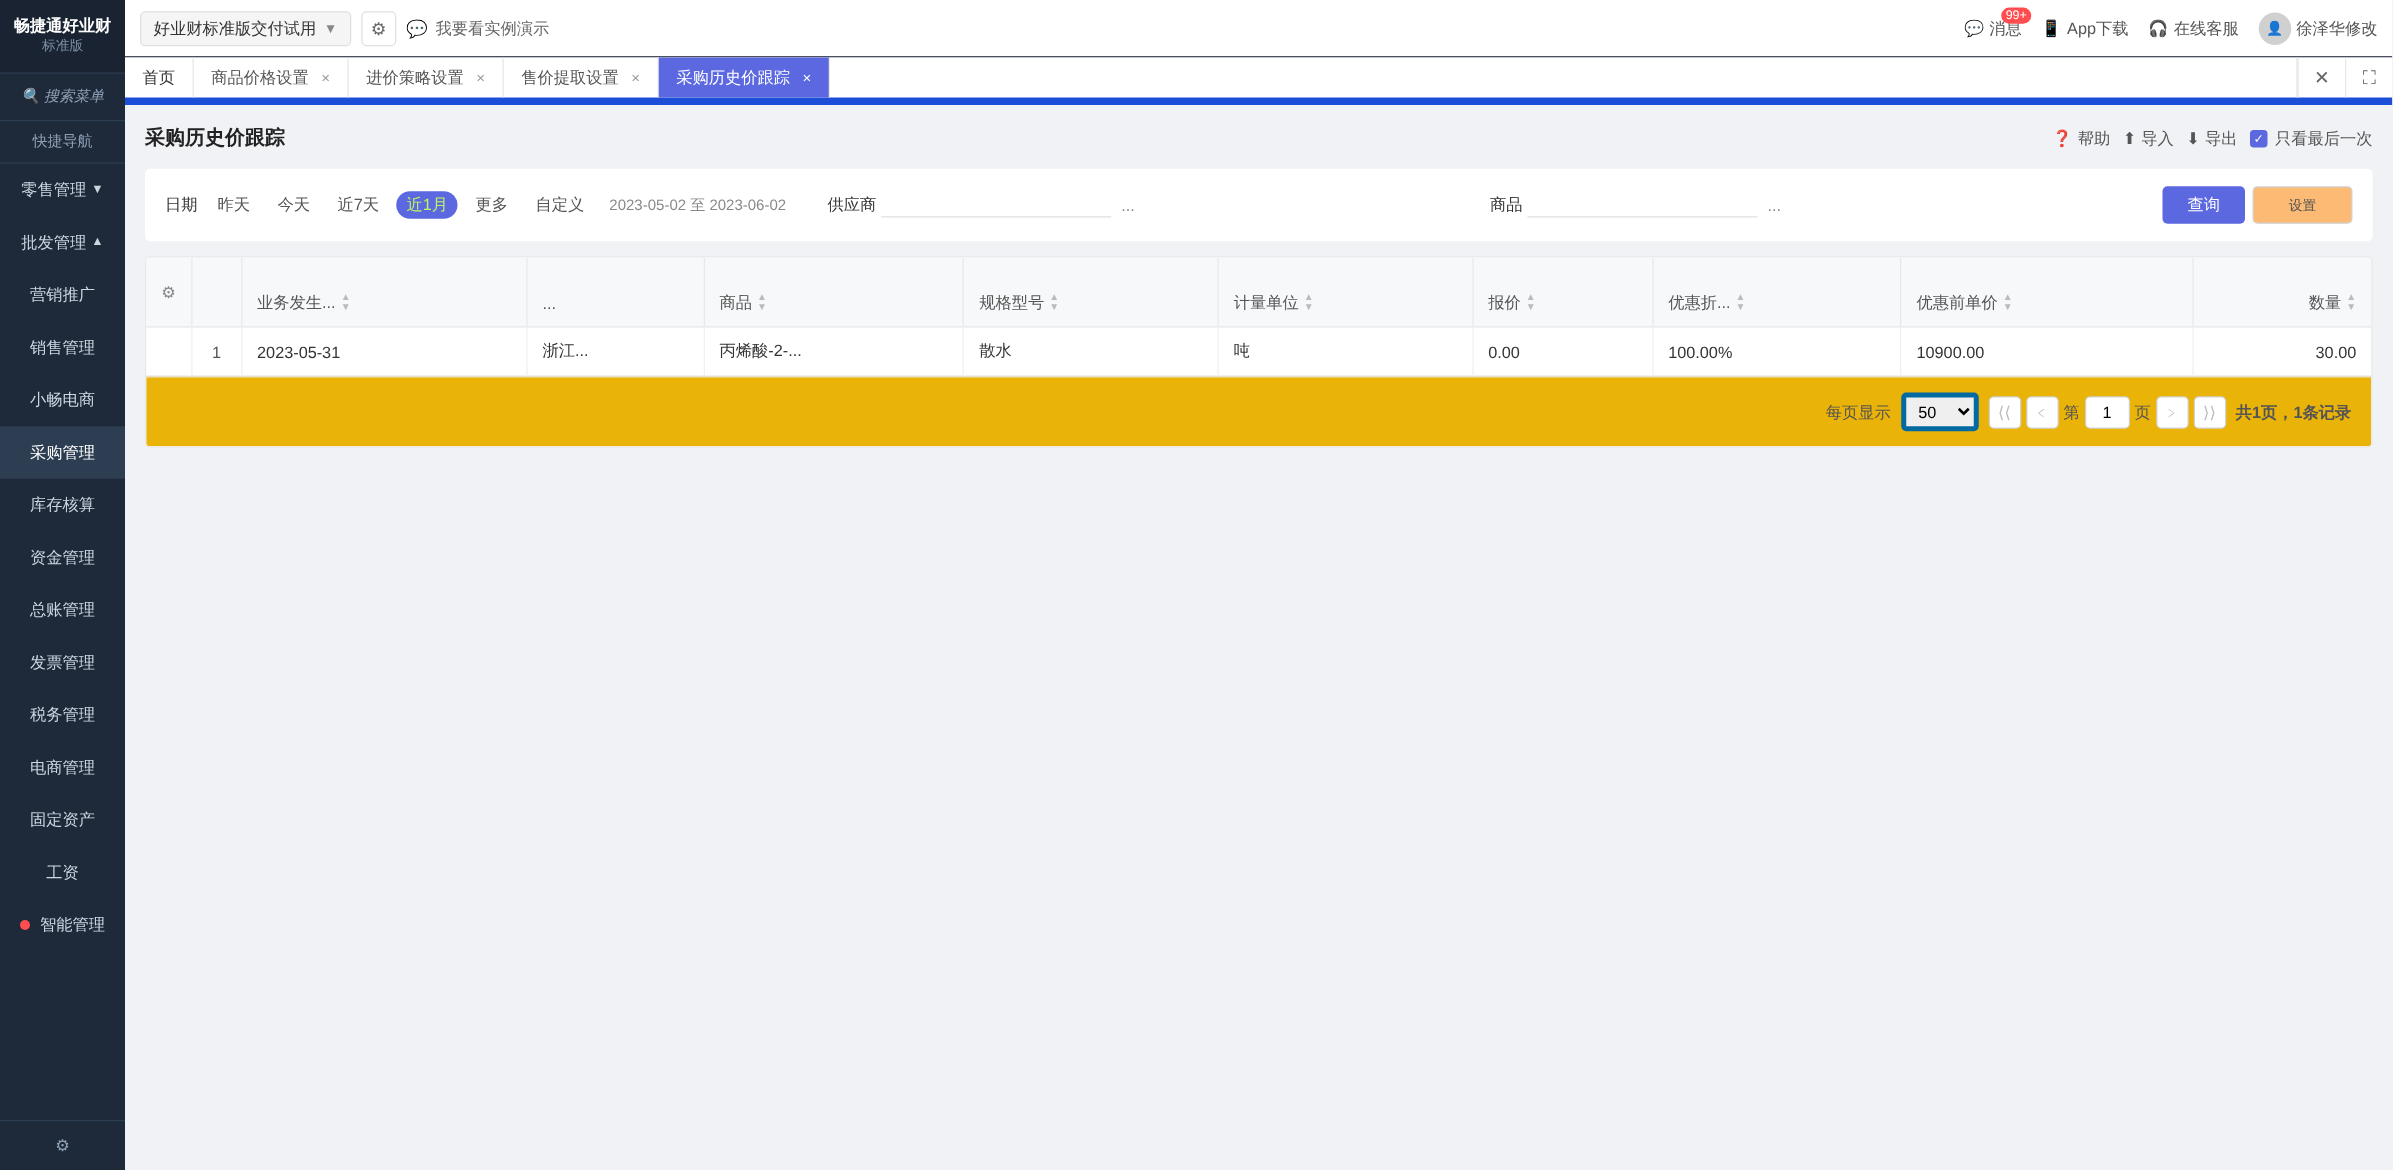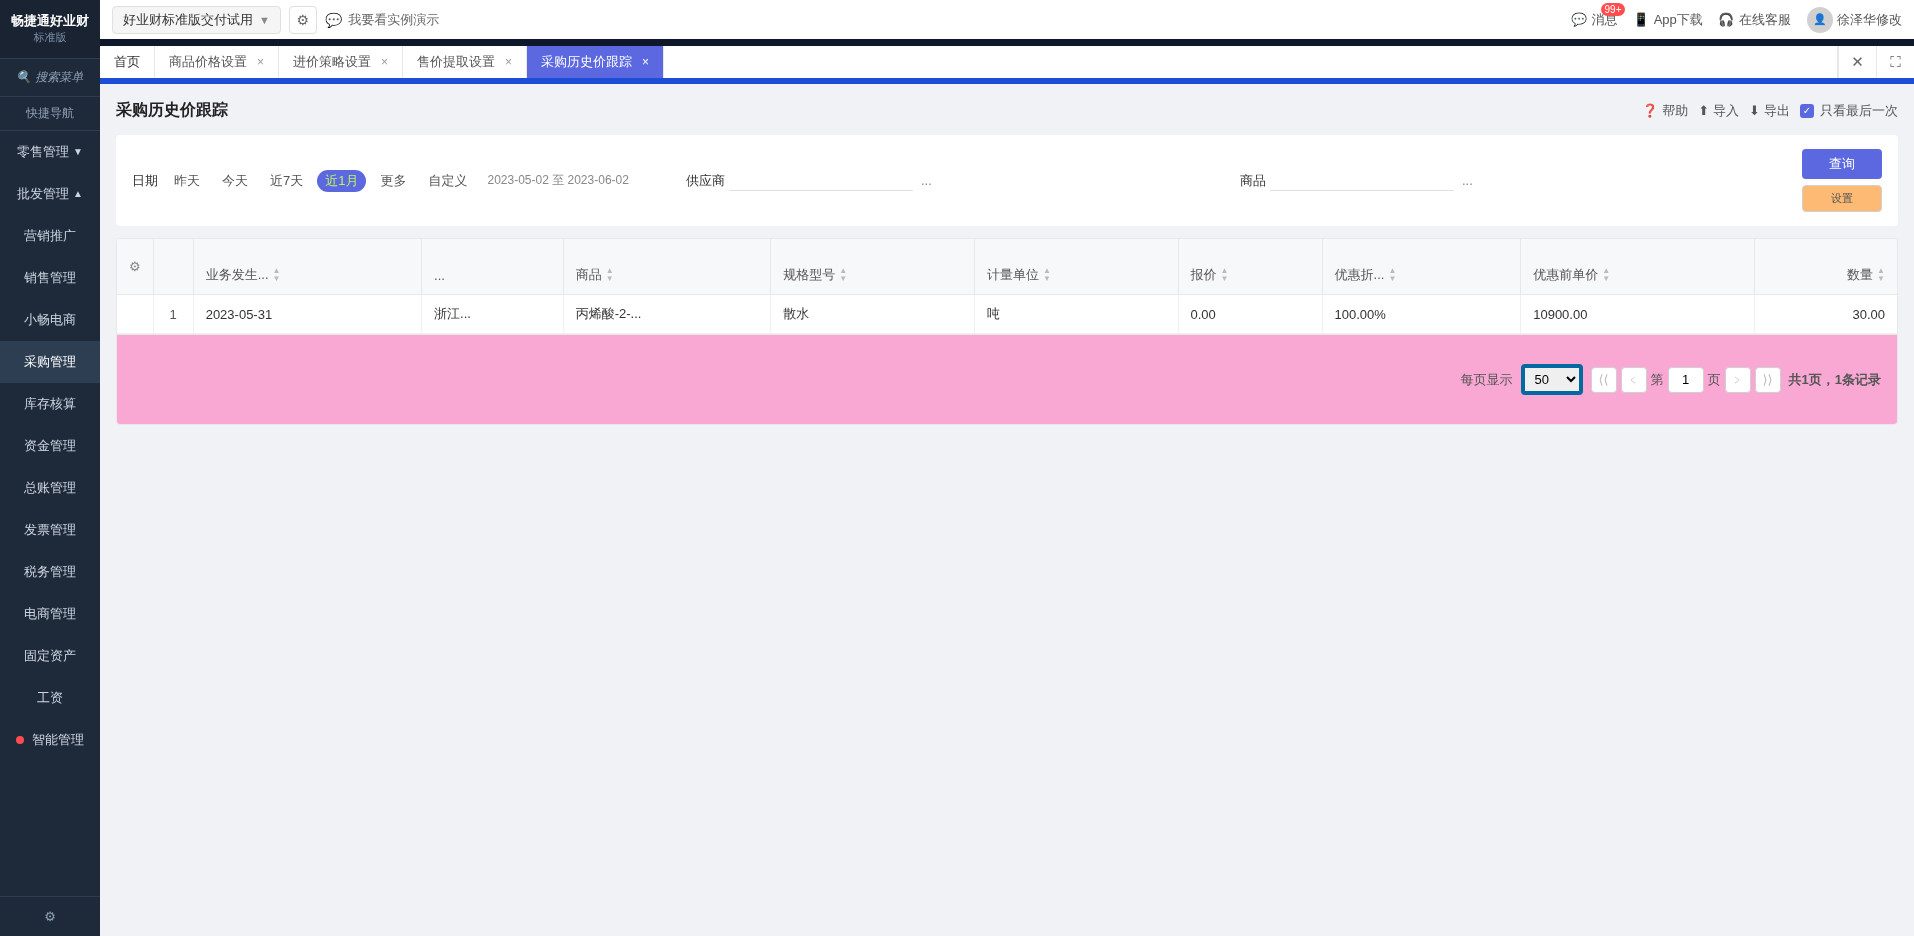--- a/index.html
+++ b/index.html
@@ -15,21 +15,21 @@
     .sidebar-menu-item { padding: 12px 8px; font-size: 13px; color: #cdd5e0; text-align: center; cursor: pointer; position: relative; display: flex; align-items: center; justify-content: center; gap: 4px; }
     .sidebar-menu-item.active { background: #2d3d52; color: #fff; }
     .sidebar-menu-item .arrow { font-size: 10px; }
     .sidebar-settings-bottom { margin-top: auto; padding: 12px 8px; text-align: center; color: #8fa0b5; cursor: pointer; border-top: 1px solid #2d3d52; }
     .dot-red { width: 8px; height: 8px; background: #ff4d4f; border-radius: 50%; display: inline-block; margin-right: 4px; }
 
     
     .main { flex: 1; display: flex; flex-direction: column; overflow: hidden; background: #f0f2f5; }
 
     
-    .topbar { background: #fff; height: 46px; display: flex; align-items: center; padding: 13px 12px; border-bottom: 7px solid #0f172a; justify-content: space-between; }
+    .topbar { background: #fff; height: 46px; display: flex; align-items: center; padding: 13px 12px; border-bottom: 1px solid #0f172a; justify-content: space-between; }
     .topbar-left { display: flex; align-items: center; gap: 8px; }
     .topbar-version { display: flex; align-items: center; gap: 6px; background: #f5f5f5; border: 1px solid #e0e0e0; border-radius: 4px; padding: 4px 10px; font-size: 13px; cursor: pointer; }
     .topbar-version .arrow { color: #888; font-size: 11px; }
     .topbar-settings-icon { width: 28px; height: 28px; border: 1px solid #e0e0e0; border-radius: 4px; display: flex; align-items: center; justify-content: center; cursor: pointer; color: #666; font-size: 14px; }
     .topbar-demo { display: flex; align-items: center; gap: 6px; color: #666; font-size: 13px; cursor: pointer; }
     .topbar-demo::before { content: '💬'; font-size: 14px; }
     .topbar-right { display: flex; align-items: center; gap: 16px; }
     .topbar-right-item { display: flex; align-items: center; gap: 4px; font-size: 13px; color: #555; cursor: pointer; position: relative; }
     .badge { background: #ff4d4f; color: #fff; font-size: 10px; border-radius: 10px; padding: 1px 4px; position: absolute; top: -8px; right: -8px; }
     .topbar-user { display: flex; align-items: center; gap: 4px; font-size: 13px; color: #555; cursor: pointer; }
@@ -59,42 +59,42 @@
     .filter-section { display: flex; align-items: center; gap: 8px; flex: 1; }
     .filter-label { font-size: 13px; color: #333; white-space: nowrap; }
     .filter-dates { display: flex; align-items: flex-start; gap: 6px; font-size: 13px; color: #555; }
     .date-btn { padding: 2px 8px; border-radius: 4px; cursor: pointer; font-size: 13px; color: #555; }
     .date-btn.active { background: #5b68e0; color: #bef264; border-radius: 12px; }
     .date-range { font-size: 12px; color: #888; margin-left: 4px; }
     .filter-supplier { display: flex; align-items: center; gap: 4px; flex: 1; }
     .filter-input { border: none; border-bottom: 1px solid #e0e0e0; outline: none; font-size: 13px; color: #333; padding: 2px 4px; min-width: 120px; }
     .filter-more { color: #888; font-size: 13px; cursor: pointer; margin-left: 4px; }
     .filter-goods { display: flex; align-items: center; gap: 4px; flex: 1; }
-    .filter-actions { display: flex; flex-direction: column; gap: 6px; margin-left: 8px; }
+    .filter-actions { display: flex; flex-direction: row; gap: 6px; margin-left: 8px; }
     .btn-query { background: #5b68e0; color: #fff; border: none; border-radius: 4px; padding: 6px 20px; font-size: 13px; cursor: pointer; font-family: inherit; }
     .btn-settings { background: #fdba74; color: #555; border: 1px solid #d0d0d0; border-radius: 4px; padding: 5px 28px; font-size: 11px; cursor: pointer; font-family: inherit; }
 
     
     .table-container { background: #fff; border-radius: 4px; overflow: hidden; border: 1px solid #e8e8e8; }
     table { width: 100%; border-collapse: collapse; font-size: 13px; }
     thead tr { background: #f7f8fa; border-bottom: 1px solid #e8e8e8; }
     thead th { padding: 10px 12px; text-align: left; color: #555; font-weight: normal; white-space: nowrap; border-right: 1px solid #e8e8e8; }
     thead th:last-child { border-right: none; }
     tbody tr { border-bottom: 1px solid #f0f0f0; }
     tbody td { padding: 10px 12px; color: #333; border-right: 1px solid #f0f0f0; }
     tbody td:last-child { border-right: none; }
     .th-sort { display: flex; align-items: center; gap: 4px; margin-top: 17px; }
     .sort-icon { display: flex; flex-direction: column; font-size: 8px; color: #bbb; line-height: 1; }
     .col-settings { width: 36px; text-align: center; }
     .col-num { width: 40px; text-align: center; }
     .settings-gear { color: #888; cursor: pointer; }
     .row-num { text-align: center; color: #555; }
 
     
-    .pagination { display: flex; align-items: center; justify-content: flex-end; padding: 29px 16px; background: #f9a8d4; border-top: 1px solid #e8e8e8; gap: 8px; font-size: 13px; }
+    .pagination { display: flex; align-items: center; justify-content: flex-end; padding: 12px 16px; background: #eab308; border-top: 1px solid #e8e8e8; gap: 8px; font-size: 13px; }
     .pagination-label { color: #555; }
     .pagination-select { border: 4px solid #0369a1; border-radius: 4px; padding: 3px 6px; font-size: 13px; outline: none; }
     .pagination-nav { display: flex; align-items: center; gap: 4px; }
     .page-nav-btn { width: 26px; height: 26px; display: flex; align-items: center; justify-content: center; border: 1px solid #d0d0d0; border-radius: 4px; cursor: pointer; color: #555; font-size: 13px; background: #fff; }
     .page-nav-btn.disabled { color: #bbb; cursor: default; }
     .page-num-input { width: 36px; height: 26px; border: 1px solid #d0d0d0; border-radius: 4px; text-align: center; font-size: 13px; outline: none; }
     .pagination-info { color: #555; font-weight: bold; }
   </style>
 </head>
 <body>

